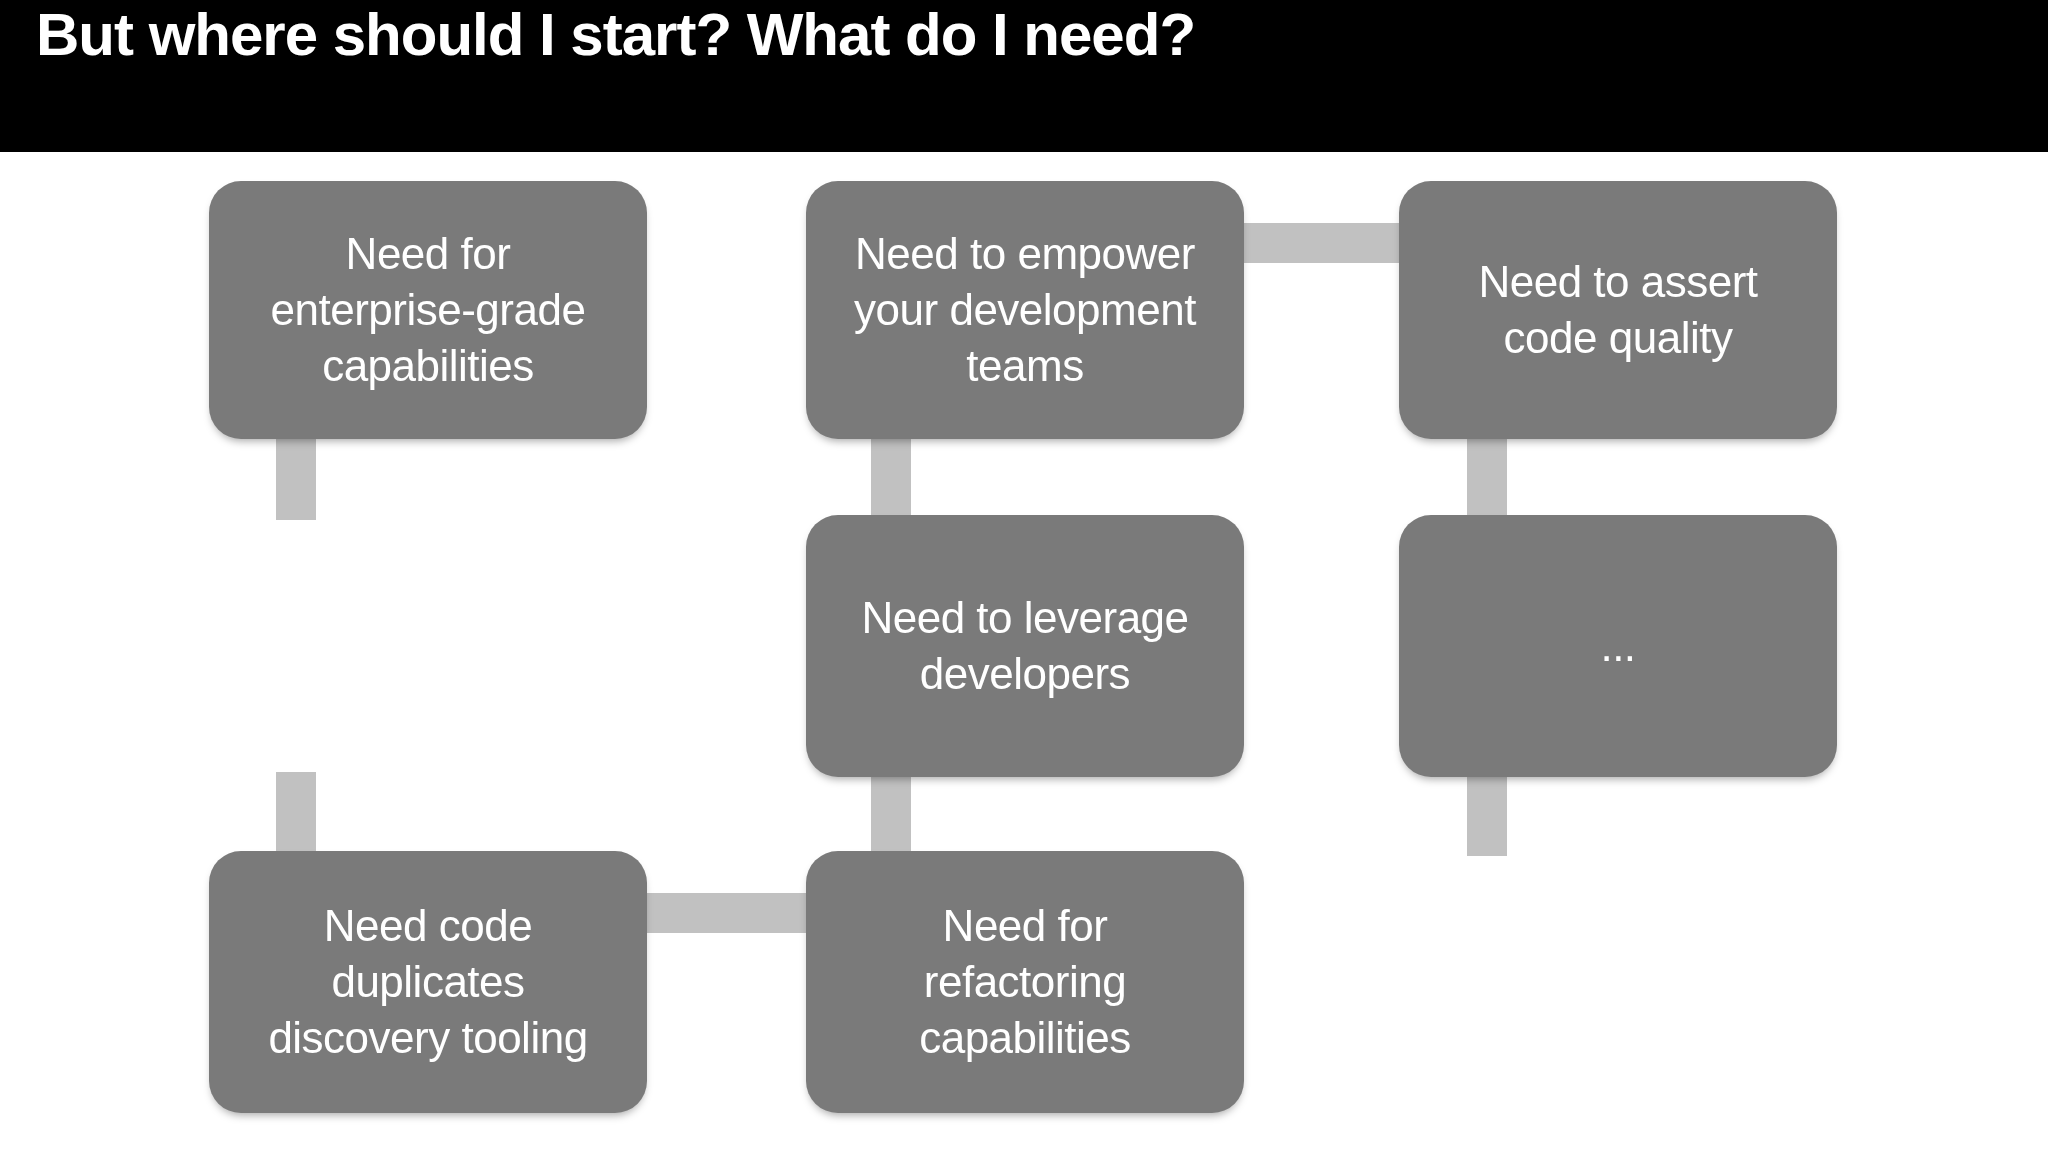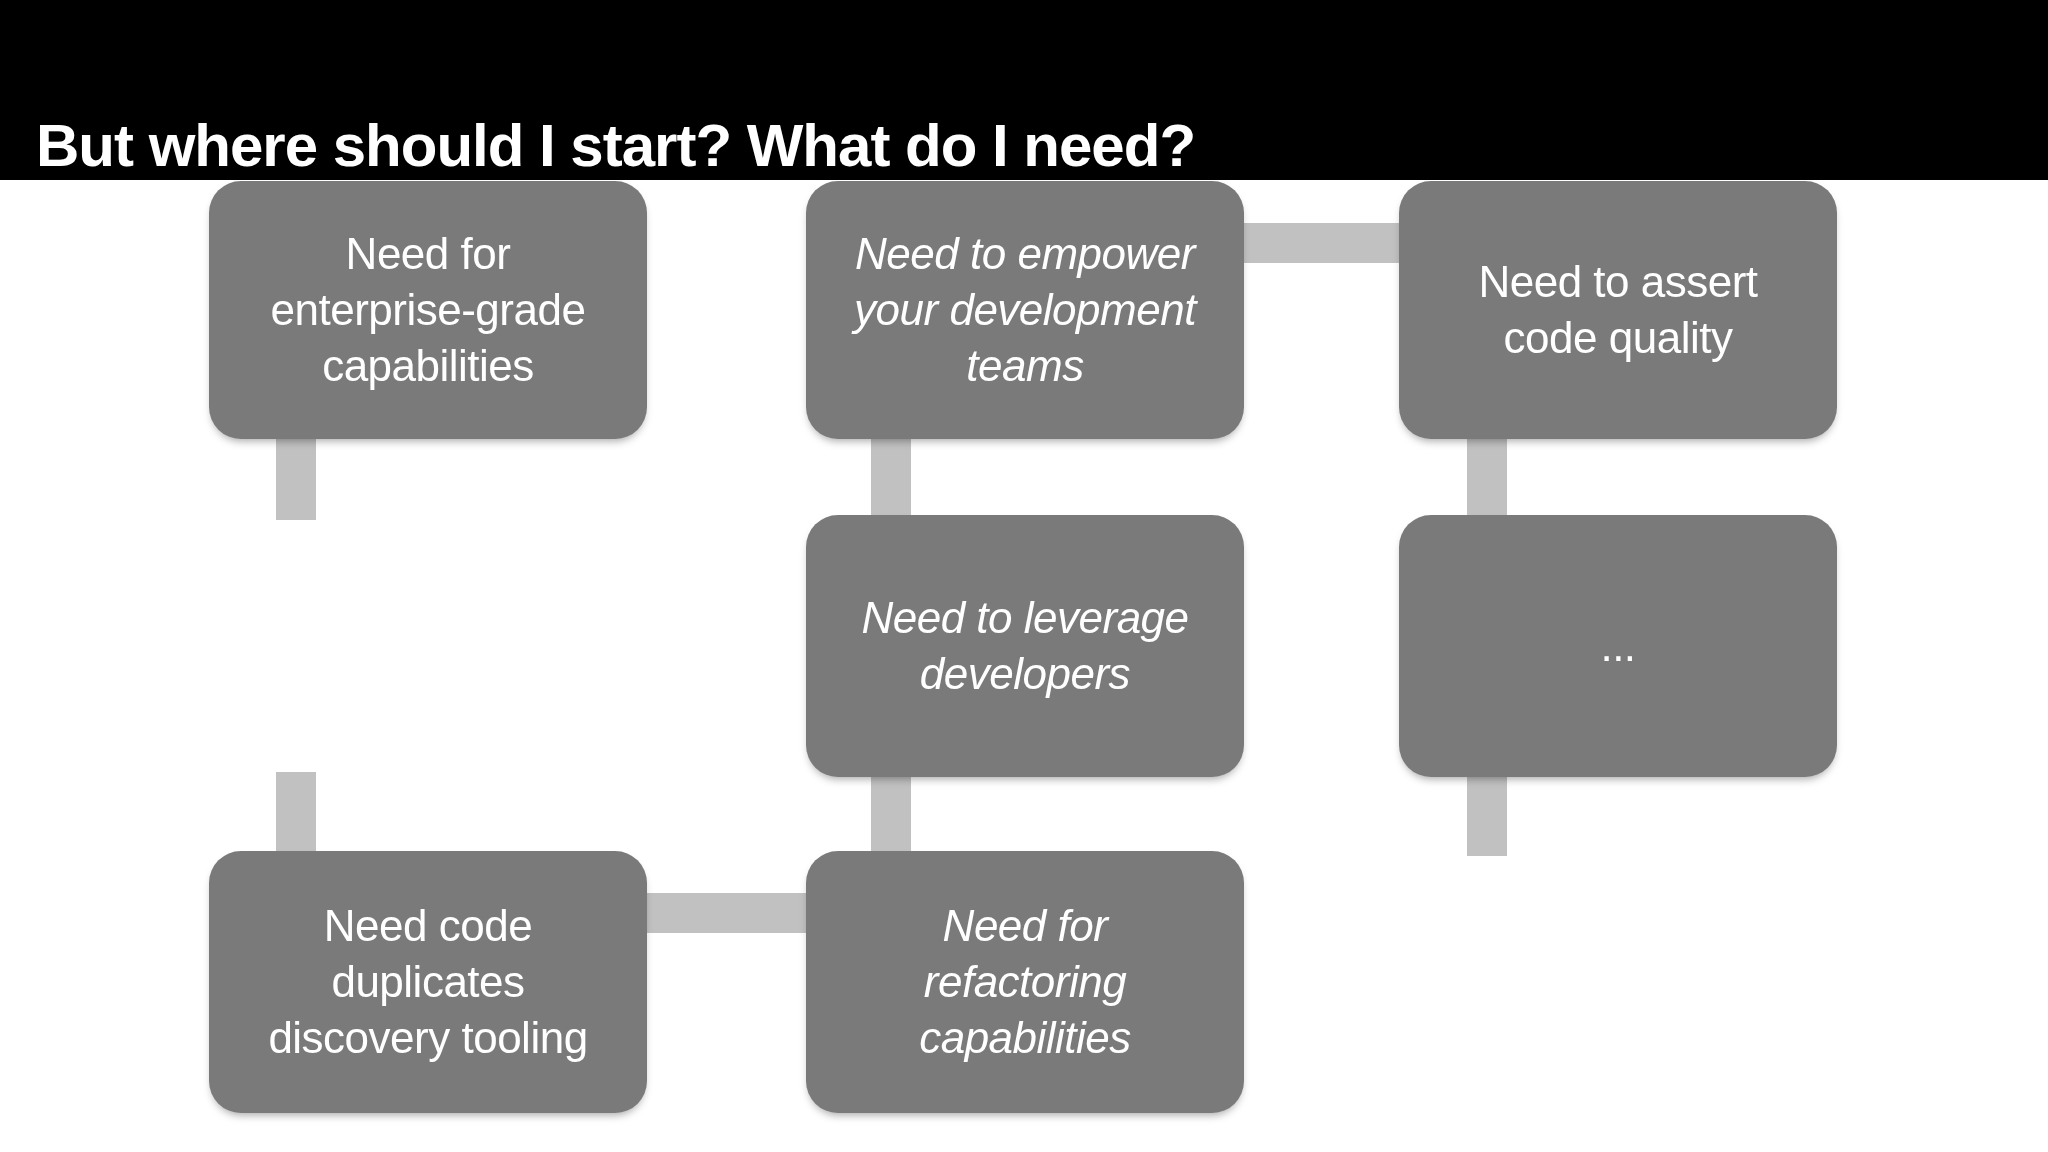--- a/index.html
+++ b/index.html
@@ -17,23 +17,23 @@
     font-family:"Liberation Sans", sans-serif;
     overflow:hidden;
   }
   .slide{
     position:relative;
     width:2048px;height:1152px;
     background:var(--background);
   }
   .header{
     position:absolute;left:0;top:0;
-    width:2048px;height:180px;
+    width:2048px;height:152px;
     background:var(--header-bg);
-    display:flex;align-items:flex-end;
+    display:flex;align-items:flex-start;
   }
   .title{
     color:var(--header-text);
     font-size:60px;
     font-weight:bold;
     letter-spacing:-1px;
     padding-left:36px;
     white-space:nowrap;
   }
   .box{
@@ -52,21 +52,21 @@
     line-height:1.27;
     letter-spacing:-0.5px;
     text-align:center;
     white-space:pre-line;
     padding:0 14px;
   }
   .r1{top:181px;height:258px;}
   .r2{top:515px;height:262px;}
   .r3{top:851px;height:262px;}
   .c1{left:209px;}
-  .c2{left:806px;font-style:italic;}
+  .c2{left:806px;}
   .c3{left:1399px;}
   .connector{
     position:absolute;
     background:var(--connector-fill);
     z-index:1;
   }
   .conn-v{width:40px;}
   .conn-v.col1{left:276px;}
   .conn-v.col2{left:871px;}
   .conn-v.col3{left:1467px;}

